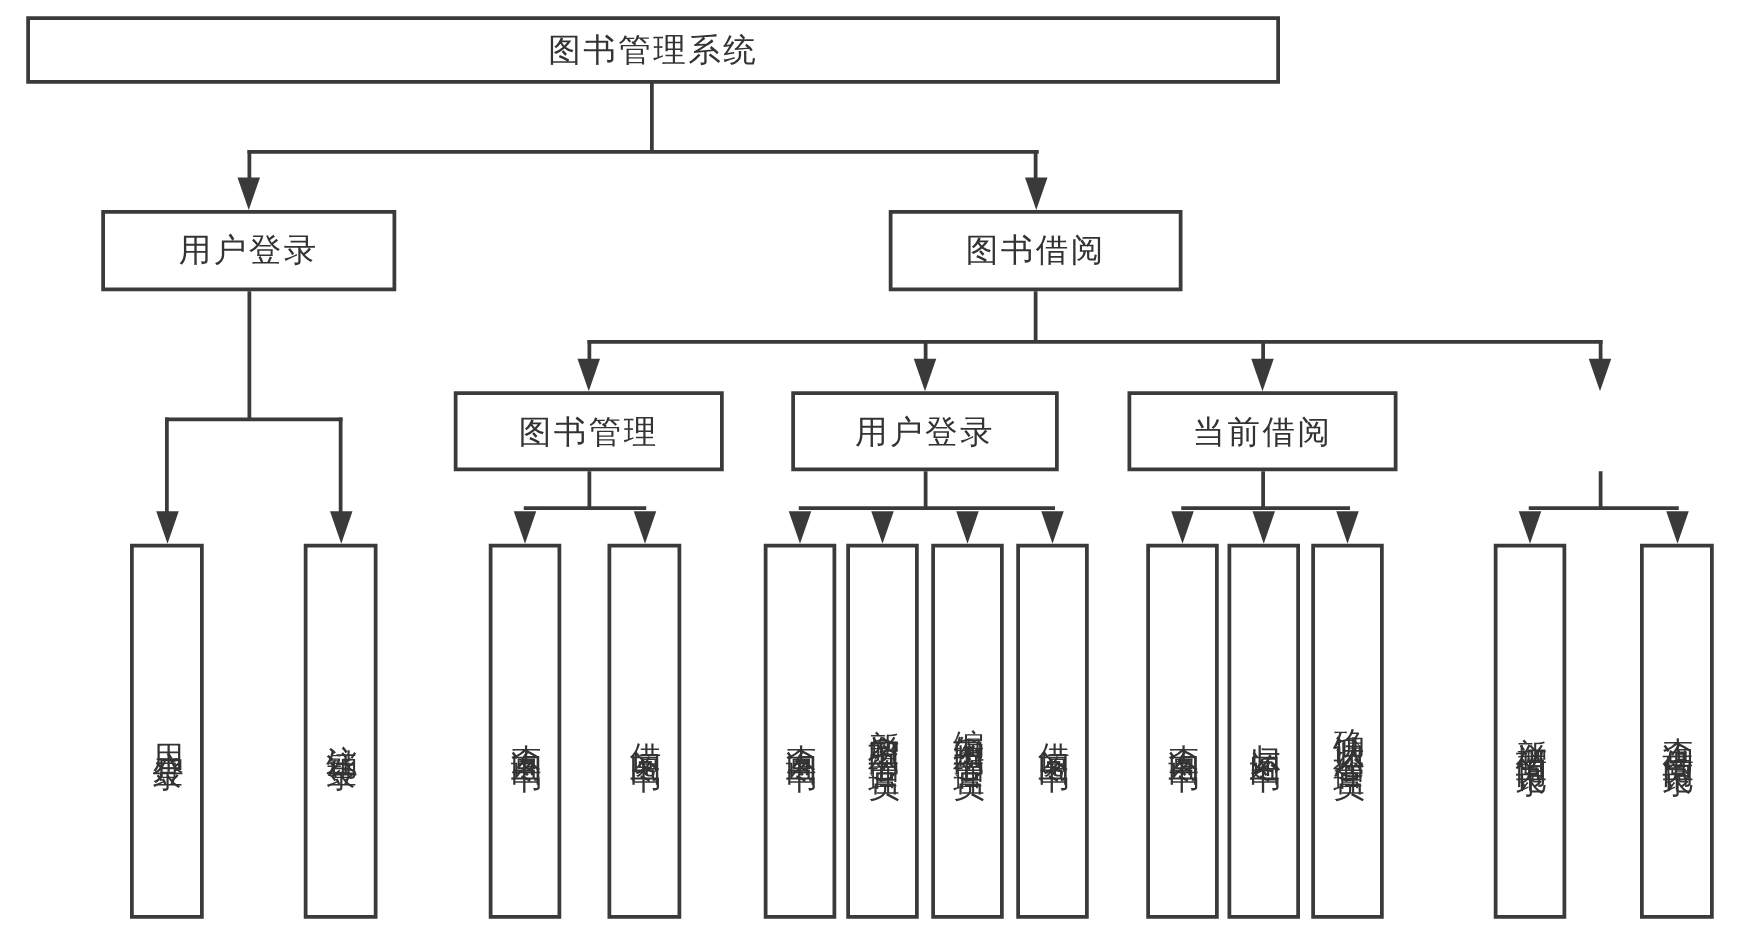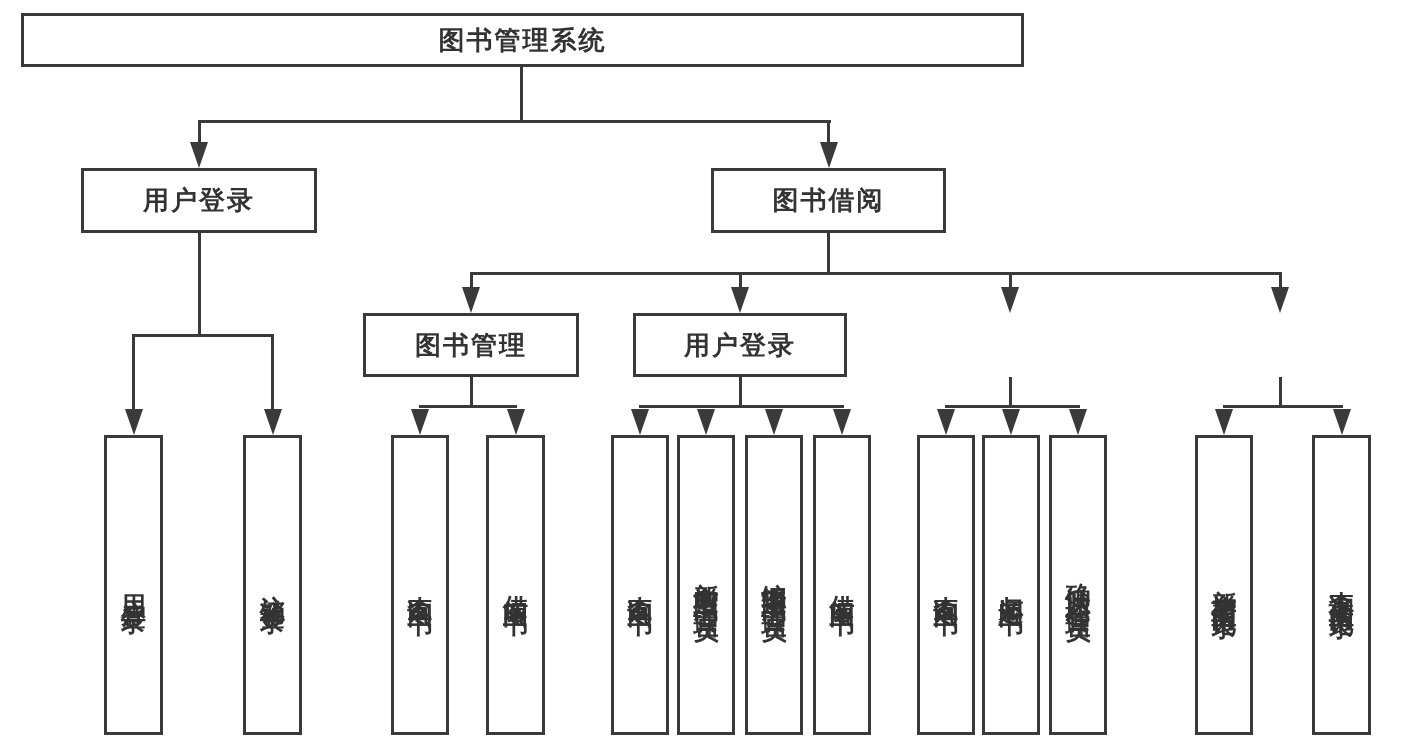--- a/index.html
+++ b/index.html
@@ -8,21 +8,21 @@
     --watermark:#a6a6a6;
     --background:#ffffff;
   }
   html,body{margin:0;padding:0;background:var(--background);}
   .canvas{
     position:relative;width:1405px;height:747px;background:var(--background);
     font-family:"Liberation Sans","DejaVu Sans",sans-serif;overflow:hidden;color:var(--text);
   }
   .box{
     position:absolute;box-sizing:border-box;border:3px solid var(--line);
-    background:var(--background);display:flex;align-items:center;justify-content:center;font-weight:bold;
+    background:var(--background);display:flex;align-items:center;justify-content:center;
   }
   .hbox{font-size:26px;letter-spacing:2px;}
   .vbox .vt{
     writing-mode:vertical-rl;text-orientation:mixed;
     font-size:25px;letter-spacing:5px;line-height:1;white-space:nowrap;
   }
   .vl{position:absolute;width:3px;background:var(--line);}
   .hl{position:absolute;height:3px;background:var(--line);}
   .arrow{
     position:absolute;width:0;height:0;
@@ -73,20 +73,23 @@
   <div class="vl" style="left:1008.5px;top:271.5px;height:22px"></div>
   <div class="arrow" style="left:1001px;top:287px"></div>
   <div class="vl" style="left:1278.5px;top:271.5px;height:22px"></div>
   <div class="arrow" style="left:1271px;top:287px"></div>
 
   <div class="box hbox" style="left:363px;top:313px;width:216px;height:64px">
     <span>图书管理</span>
   </div>
   <div class="box hbox" style="left:633px;top:313px;width:214px;height:64px">
     <span>用户登录</span>
+  </div>
+  <div class="box hbox" style="left:902px;top:313px;width:216px;height:64px">
+    <span>当前借阅</span>
   </div>
 
   <div class="vl" style="left:469.5px;top:377px;height:30px"></div>
   <div class="hl" style="left:418.5px;top:404.5px;width:98px"></div>
   <div class="arrow" style="left:411px;top:409px"></div>
   <div class="arrow" style="left:506.5px;top:409px"></div>
 
   <div class="vl" style="left:738.5px;top:377px;height:30px"></div>
   <div class="hl" style="left:638.5px;top:404.5px;width:205px"></div>
   <div class="arrow" style="left:631px;top:409px"></div>

